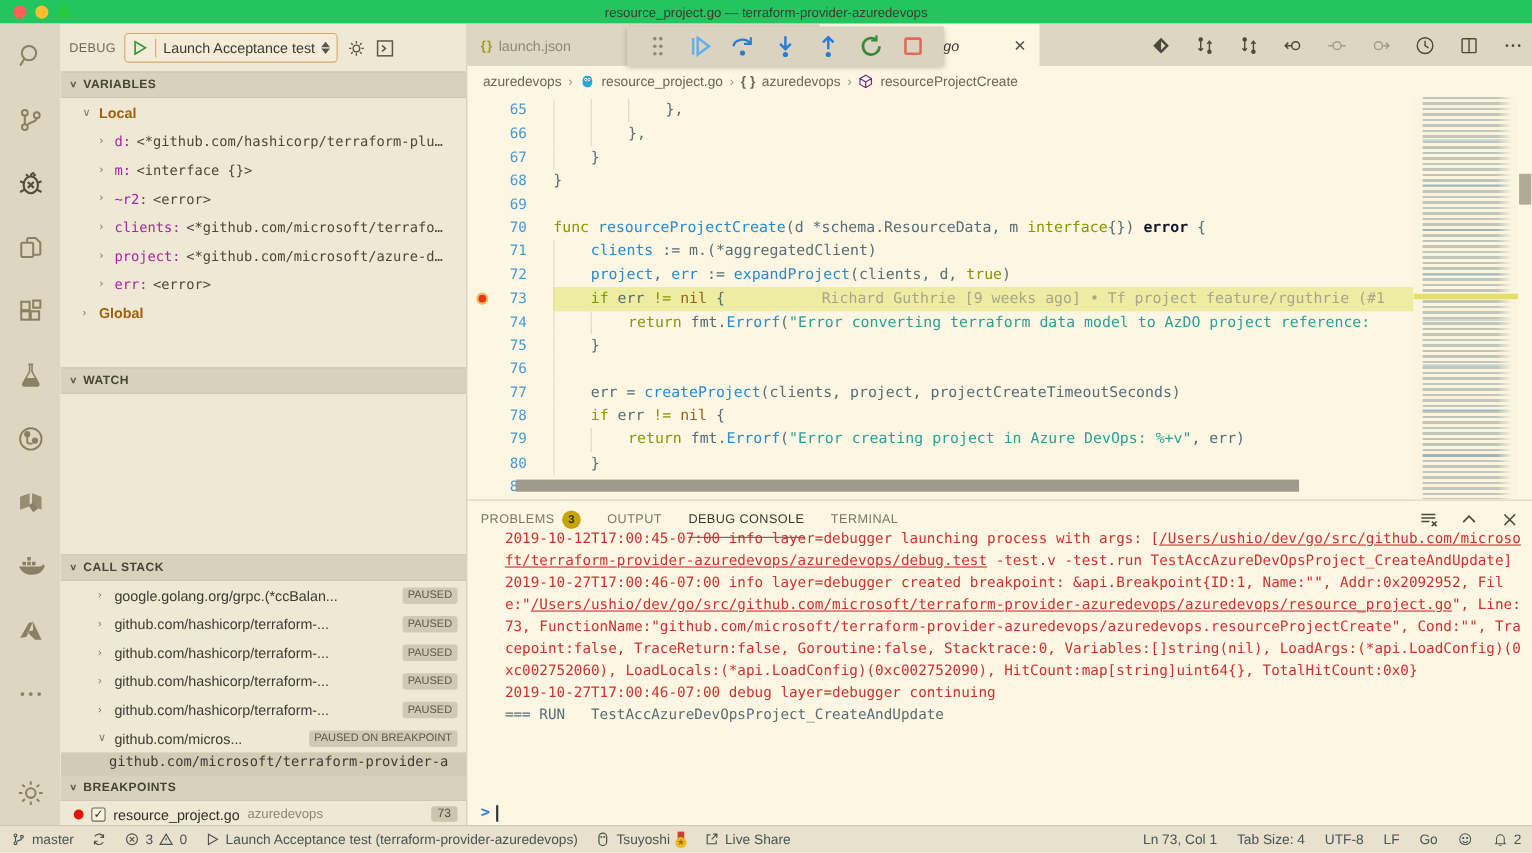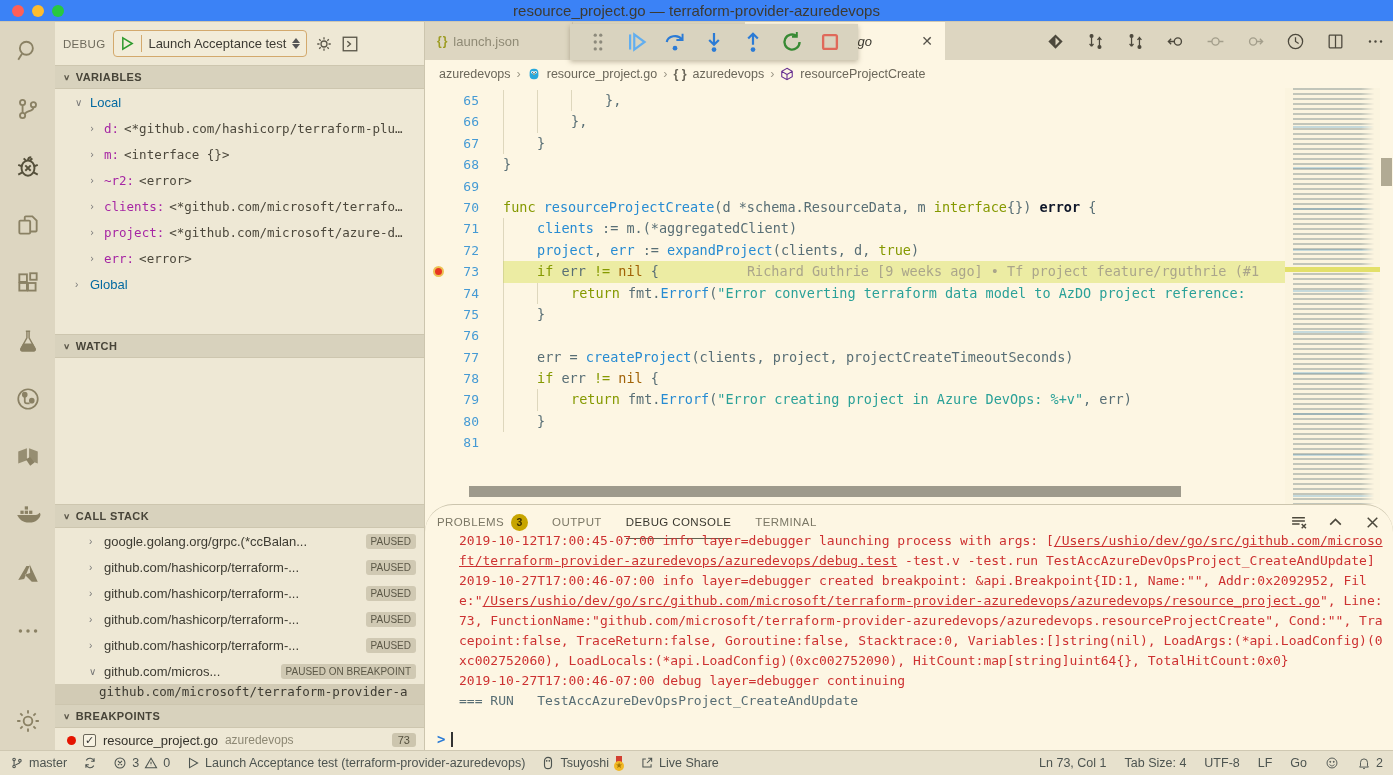--- a/index.html
+++ b/index.html
@@ -1,22 +1,22 @@
 <!DOCTYPE html>
 <html><head>
 <meta charset="utf-8">
 <style>
   * { margin:0; padding:0; box-sizing:border-box; }
   html,body { width:1393px; height:775px; overflow:hidden; background:#fdf6e3;
     font-family:"Liberation Sans", sans-serif; color:#33302a; }
 
   
-  .titlebar { position:absolute; top:0; left:0; right:0; height:22px; background:#3b82f6;
+  .titlebar { position:absolute; top:0; left:0; right:0; height:22px; background:#22c55e;
     border-bottom:1px solid #cfc8b2; display:flex; align-items:center; justify-content:center;
-    font-size:15px; color:#3c3a33; }
+    font-size:12px; color:#3c3a33; }
   .lights { position:absolute; left:12px; top:5px; display:flex; gap:8px; }
   .light { width:12px; height:12px; border-radius:50%; }
 
   
   .main { position:absolute; top:22px; left:0; right:0; bottom:25px; display:flex; }
 
   
   .activitybar { width:55px; background:#ddd6c1; display:flex; flex-direction:column; align-items:center; flex:none; }
   .act-item { width:55px; height:58px; display:flex; align-items:center; justify-content:center; color:#8a8164; }
   .act-item svg { width:26px; height:26px; }
@@ -36,21 +36,21 @@
   .updown i { width:0; height:0; border-left:4px solid transparent; border-right:4px solid transparent; }
   .updown .up { border-bottom:5px solid #555; }
   .updown .dn { border-top:5px solid #555; }
   .hdr-ico { color:#5b574a; display:flex; align-items:center; }
   .sec-hdr { height:24px; flex:none; background:#d8d2bd; border-top:1px solid #cdc6af; border-bottom:1px solid #cdc6af;
     display:flex; align-items:center; gap:5px; padding-left:8px; font-weight:bold; font-size:11px; color:#474438; letter-spacing:.4px; }
   .chev { color:#5f5b4d; font-size:10px; transform:scaleY(.8); }
   .sec-body { overflow:hidden; position:relative; }
   .tree-row { height:26px; display:flex; align-items:center; gap:5px; padding-left:20px; white-space:nowrap; overflow:hidden; }
   .tree-row .twisty { color:#777; font-size:10px; width:10px; flex:none; }
-  .scope-name { font-weight:normal; color:#0369a1; }
+  .scope-name { font-weight:bold; color:#a16207; }
   .var-row { padding-left:34px; font-family:"DejaVu Sans Mono", monospace; font-size:12.5px; }
   .var-name { color:#a626a4; }
   .var-val { color:#4c483c; }
   .stack-row { padding-left:34px; padding-right:8px; font-size:13px; color:#3d3b32; }
   .stack-lbl { overflow:hidden; text-overflow:ellipsis; white-space:nowrap; flex:1; }
   .badge { flex:none; background:#d0c9b3; color:#5c5847; font-size:10px; padding:2px 5px; border-radius:3px; }
   .stack-child { height:20px; background:#d2cbb5; display:flex; align-items:flex-start; padding-left:44px;
     font-family:"DejaVu Sans Mono", monospace; font-size:12.5px; color:#3d3b32; overflow:hidden; white-space:nowrap; }
   .bp-row { height:24px; display:flex; align-items:center; gap:7px; padding:0 8px 0 12px; }
   .bp-dot { width:9px; height:9px; border-radius:50%; background:#e51400; flex:none; }
@@ -110,21 +110,21 @@
       repeating-linear-gradient(to bottom, rgba(88,110,117,.35) 0 2px, transparent 2px 5px),
       repeating-linear-gradient(to bottom, transparent 0 38px, rgba(38,139,210,.25) 38px 40px, transparent 40px 41px);
     -webkit-mask-image:linear-gradient(to right, #000 0 82%, transparent 98%);
             mask-image:linear-gradient(to right, #000 0 82%, transparent 98%); }
   .minimap-hl { position:absolute; left:0; top:179px; width:95px; height:5px; background:#e3e06a; }
   .overview-ruler { position:absolute; top:0; right:0; width:13px; bottom:0; background:#fdf6e3; }
   .ov-slider { position:absolute; top:70px; right:1px; width:11px; height:28px; background:#b1aa94; }
   .hscroll { position:absolute; bottom:7px; left:44px; width:712px; height:11px; background:#9e9a8c; }
 
   
-  .panel { height:246px; flex:none; border-top:1px solid #ccc5ae; background:#fdf6e3; display:flex; flex-direction:column; min-width:0;border-radius:28px; }
+  .panel { height:296px; flex:none; border-top:1px solid #ccc5ae; background:#fdf6e3; display:flex; flex-direction:column; min-width:0; }
   .panel-hdr { height:34px; flex:none; display:flex; align-items:center; padding:0 12px; gap:24px; }
   .ptab { font-size:11.5px; letter-spacing:.4px; color:#7c7866; display:flex; align-items:center; gap:7px; height:34px; }
   .ptab.active { color:#3a382f; border-bottom:1px solid #62604f; }
   .pbadge { background:#c7a500; color:#3d3200; font-size:10.5px; width:17px; height:17px; border-radius:50%;
     display:flex; align-items:center; justify-content:center; font-weight:bold; }
   .panel-actions { margin-left:auto; display:flex; gap:20px; color:#4c483c; align-items:center; }
   .panel-actions svg { width:17px; height:17px; }
   .panel-body { flex:1; overflow:hidden; padding:0 8px 0 34px; margin-top:-8px; }
   .con-line { font-family:"DejaVu Sans Mono", monospace; font-size:13px; line-height:20px; word-break:break-all; white-space:pre-wrap; }
   .con-red { color:#cd3131; }

